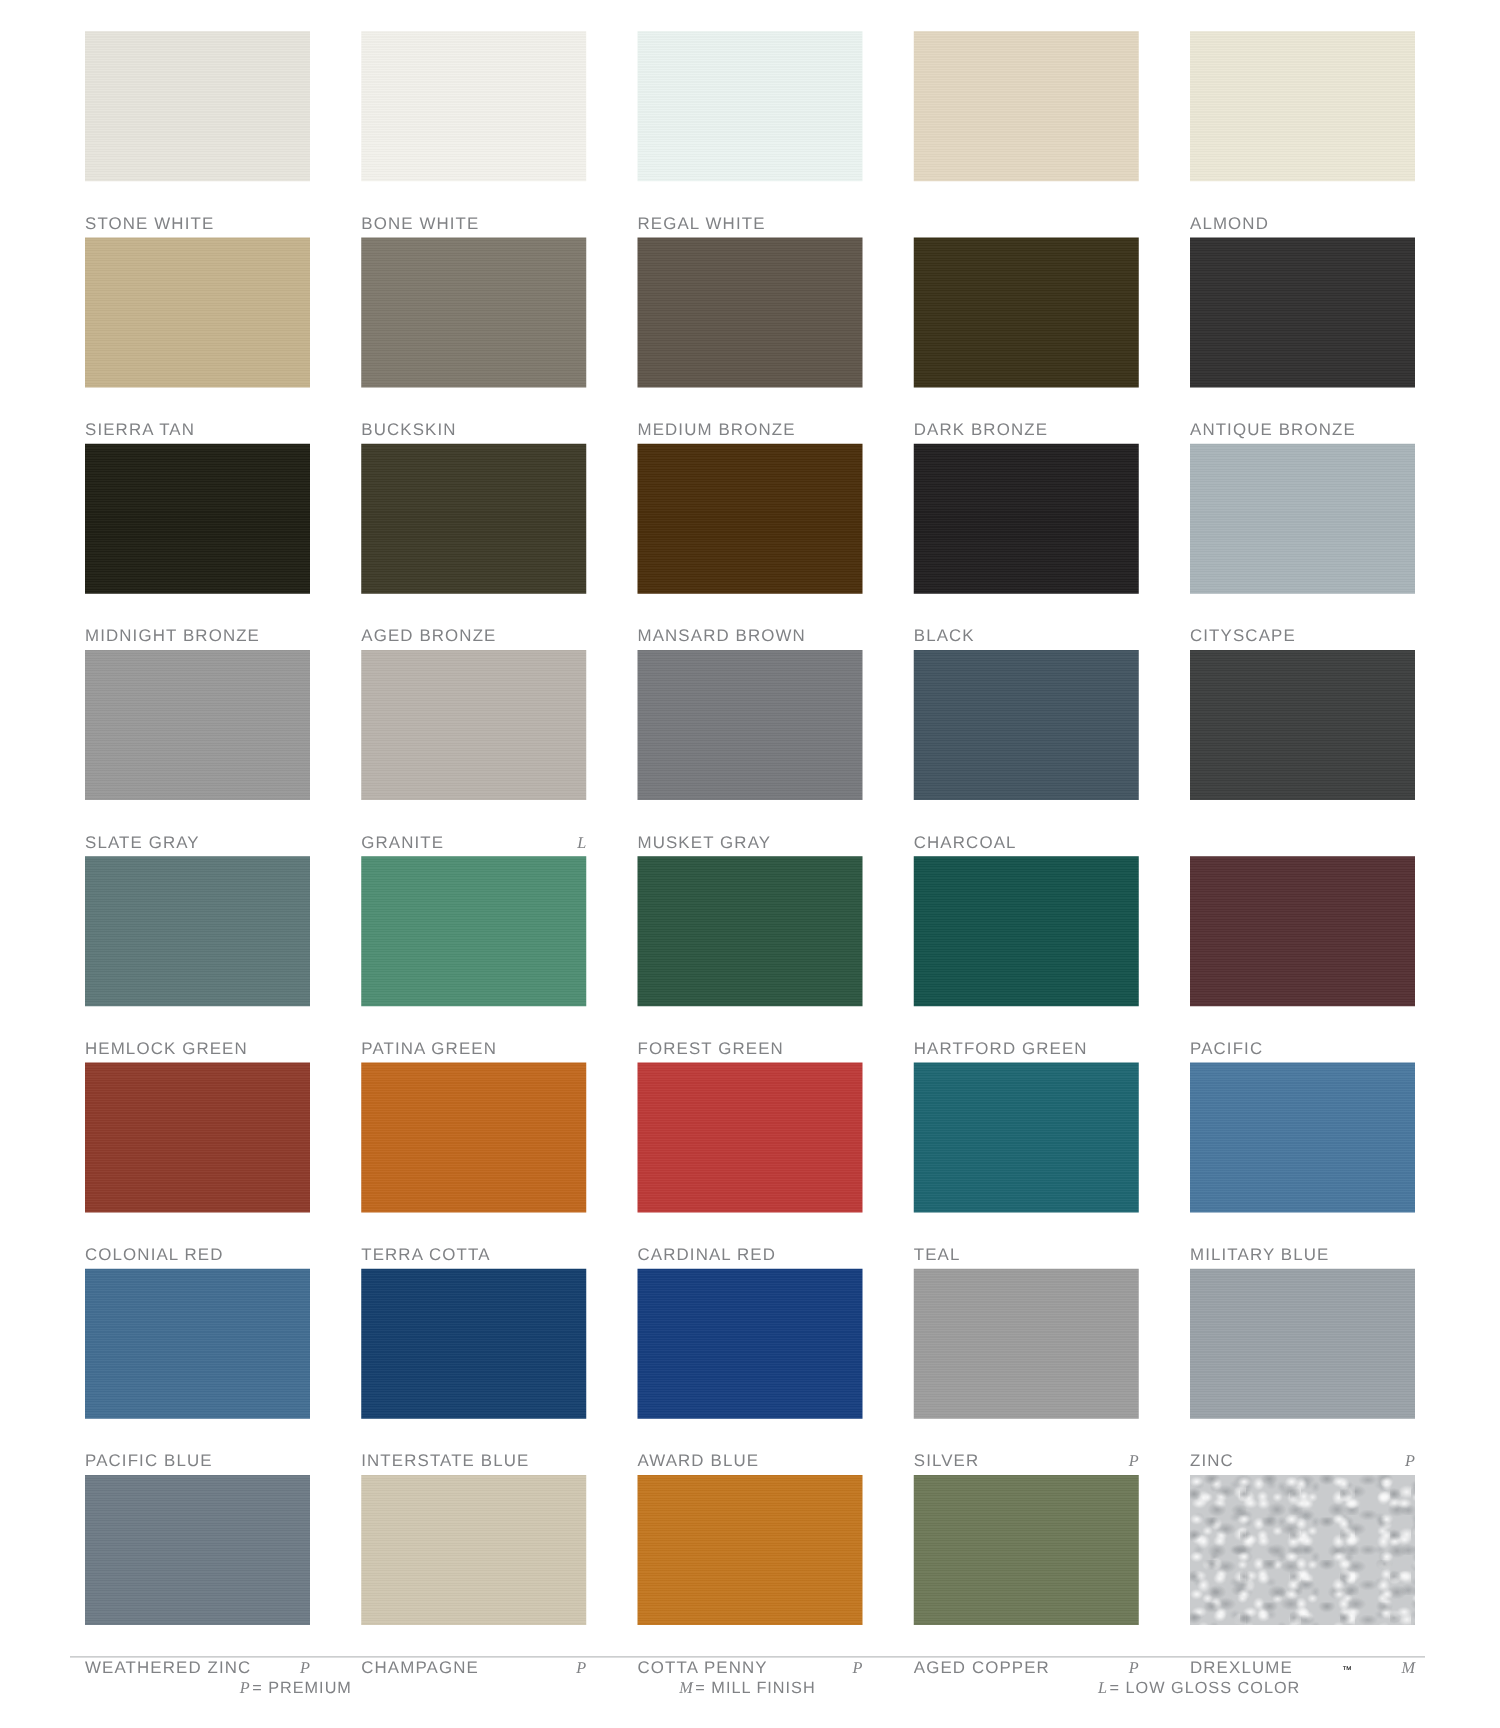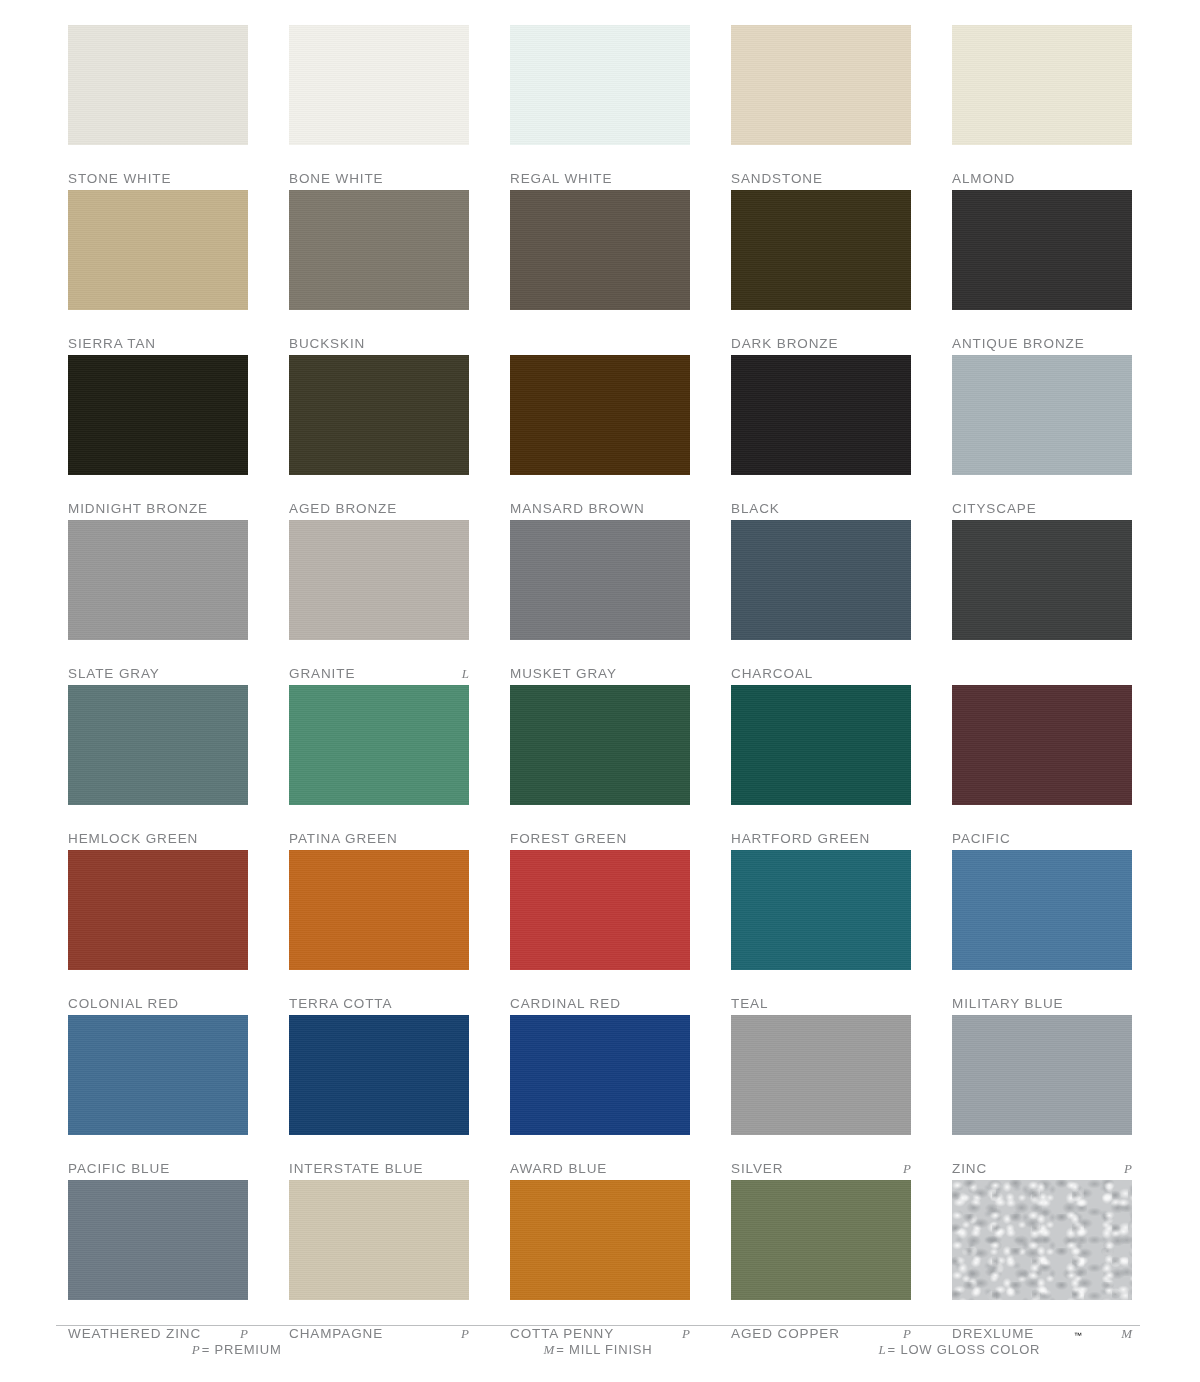--- a/index.html
+++ b/index.html
@@ -166,24 +166,20 @@
       </div>
       <div class="swatch-cell">
         <div class="chip" style="background: rgb(234, 243, 240);"></div>
         <div class="label-row">
           <span class="label">REGAL WHITE</span>
           <span class="mark"></span>
         </div>
       </div>
       <div class="swatch-cell">
         <div class="chip" style="background: rgb(226, 215, 193);"></div>
-        <div class="label-row">
-          <span class="label">SANDSTONE</span>
-          <span class="mark"></span>
-        </div>
       </div>
       <div class="swatch-cell">
         <div class="chip" style="background: rgb(235, 231, 214);"></div>
         <div class="label-row">
           <span class="label">ALMOND</span>
           <span class="mark"></span>
         </div>
       </div>
       <div class="swatch-cell">
         <div class="chip" style="background: rgb(196, 178, 140);"></div>
@@ -194,20 +190,24 @@
       </div>
       <div class="swatch-cell">
         <div class="chip" style="background: rgb(126, 120, 108);"></div>
         <div class="label-row">
           <span class="label">BUCKSKIN</span>
           <span class="mark"></span>
         </div>
       </div>
       <div class="swatch-cell">
         <div class="chip" style="background: rgb(94, 85, 74);"></div>
+        <div class="label-row">
+          <span class="label">MEDIUM BRONZE</span>
+          <span class="mark"></span>
+        </div>
       </div>
       <div class="swatch-cell">
         <div class="chip" style="background: rgb(57, 49, 24);"></div>
         <div class="label-row">
           <span class="label">DARK BRONZE</span>
           <span class="mark"></span>
         </div>
       </div>
       <div class="swatch-cell">
         <div class="chip" style="background: rgb(49, 48, 48);"></div>

